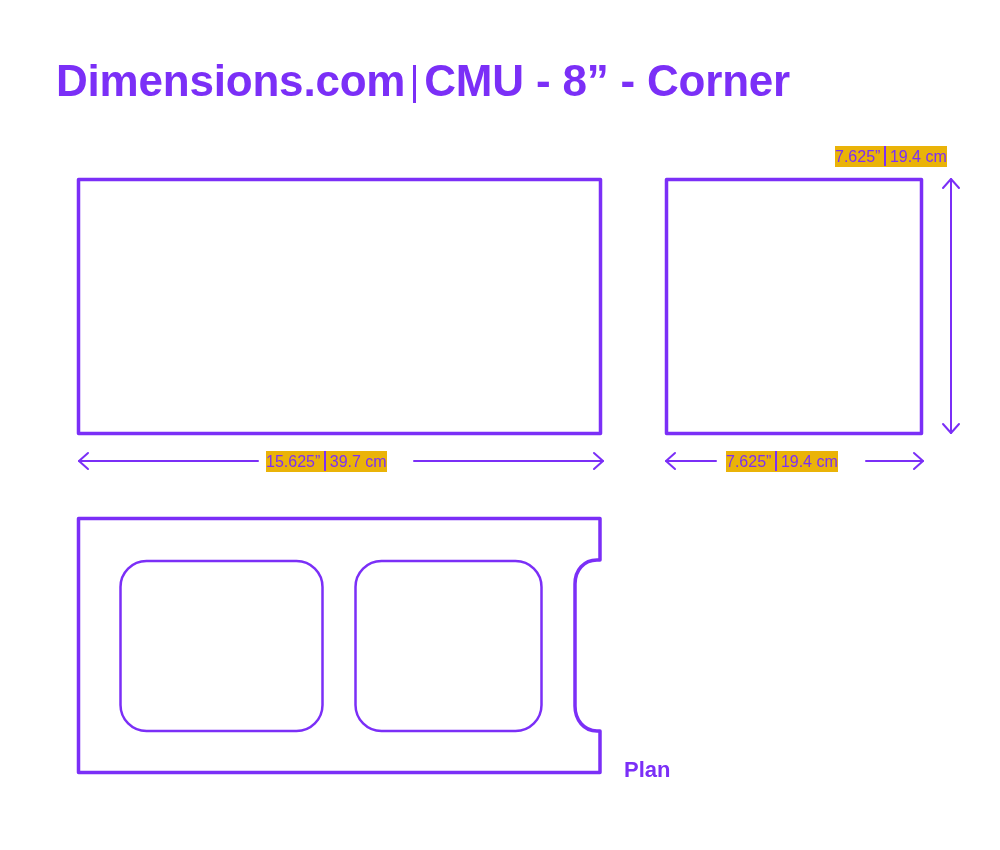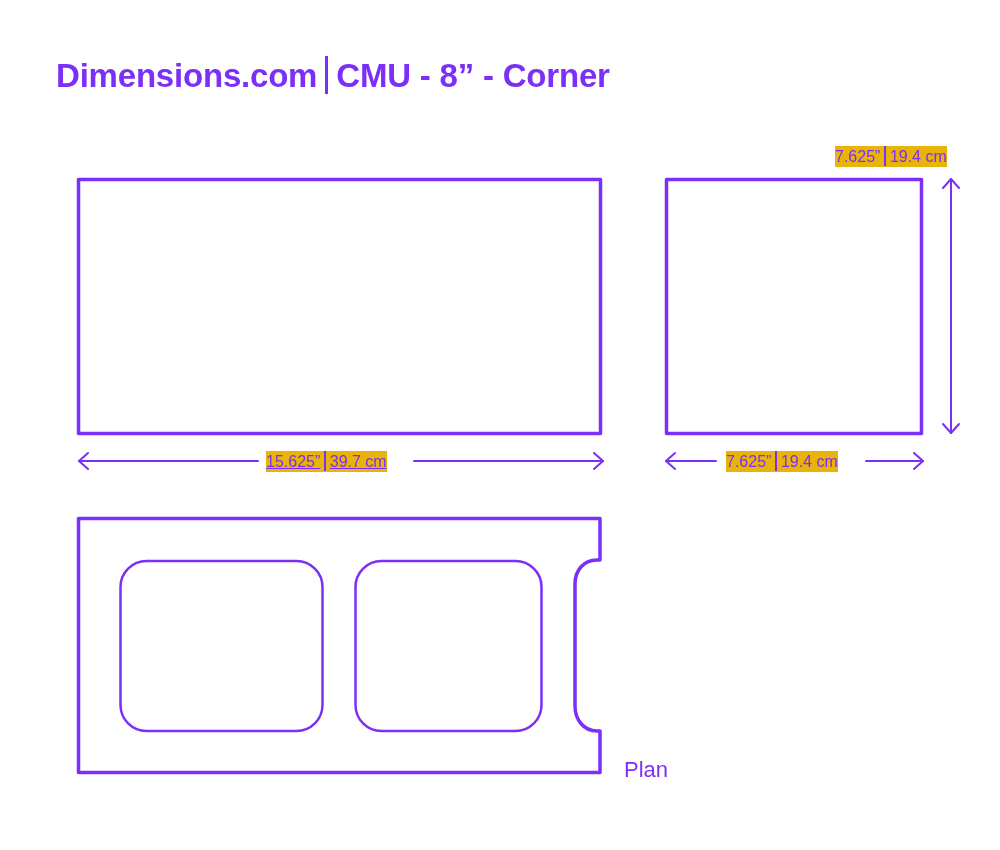--- a/index.html
+++ b/index.html
@@ -11,21 +11,21 @@
       width: 1000px;
       height: 850px;
       position: relative;
       overflow: hidden;
       font-family: "Liberation Sans", "DejaVu Sans", sans-serif;
     }
     .title {
       position: absolute;
       left: 56px;
       top: 56px;
-      font-size: 33px;
+      font-size: 44px;
       font-weight: bold;
       color: #7b2ff7;
       letter-spacing: -0.2px;
       white-space: nowrap;
     }
     .title .sep {
       display: inline-block;
       width: 3px;
       height: 38px;
       background: #7b2ff7;
@@ -51,21 +51,21 @@
       height: 20px;
       background: #7b2ff7;
       vertical-align: -4px;
       margin: 0 4px;
     }
     .view-label {
       position: absolute;
       left: 624px;
       top: 757px;
       font-size: 22px;
-      font-weight: normal;
+      font-weight: bold;
       color: #7b2ff7;
     }
   </style>
 </head>
 <body>
 
 <div class="title">
   <span>Dimensions.com</span><span class="sep"></span><span>CMU - 8” - Corner</span>
 </div>
 
@@ -104,21 +104,21 @@
 
     <rect x="120.5" y="561" width="202" height="170" rx="26" ry="26" stroke-width="2.5"></rect>
     <rect x="355.5" y="561" width="186" height="170" rx="26" ry="26" stroke-width="2.5"></rect>
   </g>
 </svg>
 
 <div class="dim-label" style="left:835px; top:146px;">
   <span>7.625”</span><span class="bar"></span><span>19.4 cm</span>
 </div>
 
-<div class="dim-label" style="left:266px; top:451px;text-decoration:underline;">
+<div class="dim-label" style="left:266px; top:451px;">
   <span>15.625”</span><span class="bar"></span><span>39.7 cm</span>
 </div>
 
 <div class="dim-label" style="left:726px; top:451px;">
   <span>7.625”</span><span class="bar"></span><span>19.4 cm</span>
 </div>
 
 <div class="view-label">Plan</div>
 
 </body></html>

